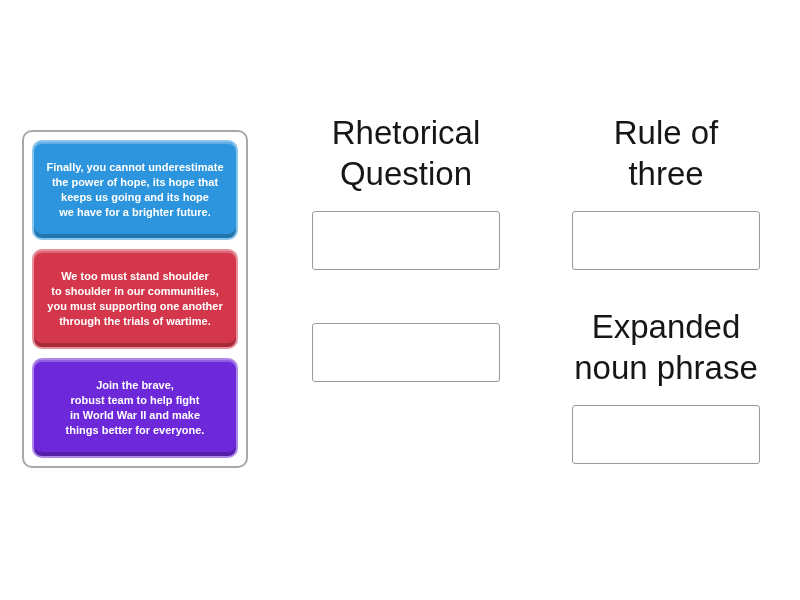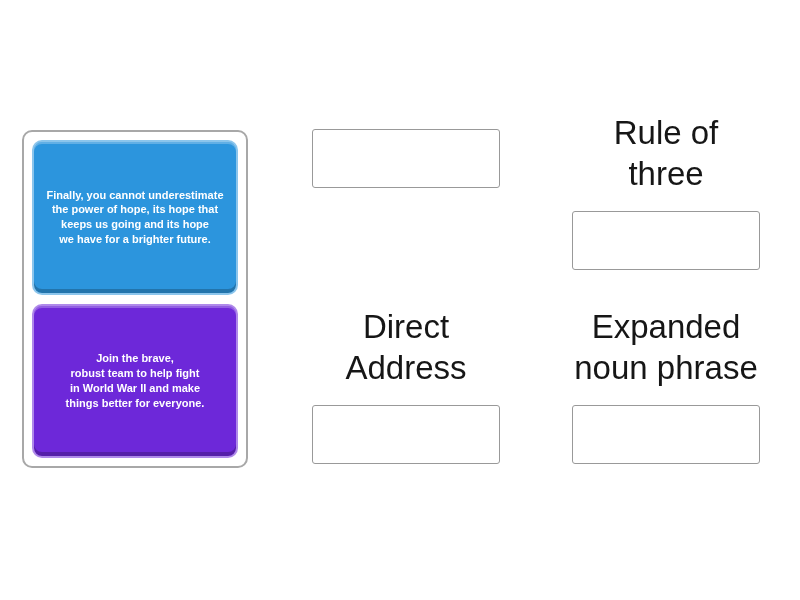--- a/index.html
+++ b/index.html
@@ -46,39 +46,43 @@
 </head>
 <body>
 
 <div class="stage">
 
   <div class="source-panel">
     <div class="card" style="background-color: rgb(44, 149, 221);">Finally, you cannot underestimate
 the power of hope, its hope that
 keeps us going and its hope
 we have for a brighter future.</div>
+    <div class="card" style="background-color: rgb(212, 55, 75);">We too must stand shoulder
+to shoulder in our communities,
+you must supporting one another
+through the trials of wartime.</div>
     <div class="card" style="background-color: #6d28d9;">Join the brave,
 robust team to help fight
 in World War II and make
 things better for everyone.</div>
   </div>
 
   <div class="cat pos-1">
+    <div class="cat-label">Rhetorical
+Question</div>
     <div class="drop-zone"></div>
   </div>
 
   <div class="cat pos-2">
     <div class="cat-label">Rule of
 three</div>
     <div class="drop-zone"></div>
   </div>
 
   <div class="cat pos-3">
-    <div class="cat-label">Direct
-Address</div>
     <div class="drop-zone"></div>
   </div>
 
   <div class="cat pos-4">
     <div class="cat-label">Expanded
 noun phrase</div>
     <div class="drop-zone"></div>
   </div>
 
 </div>

